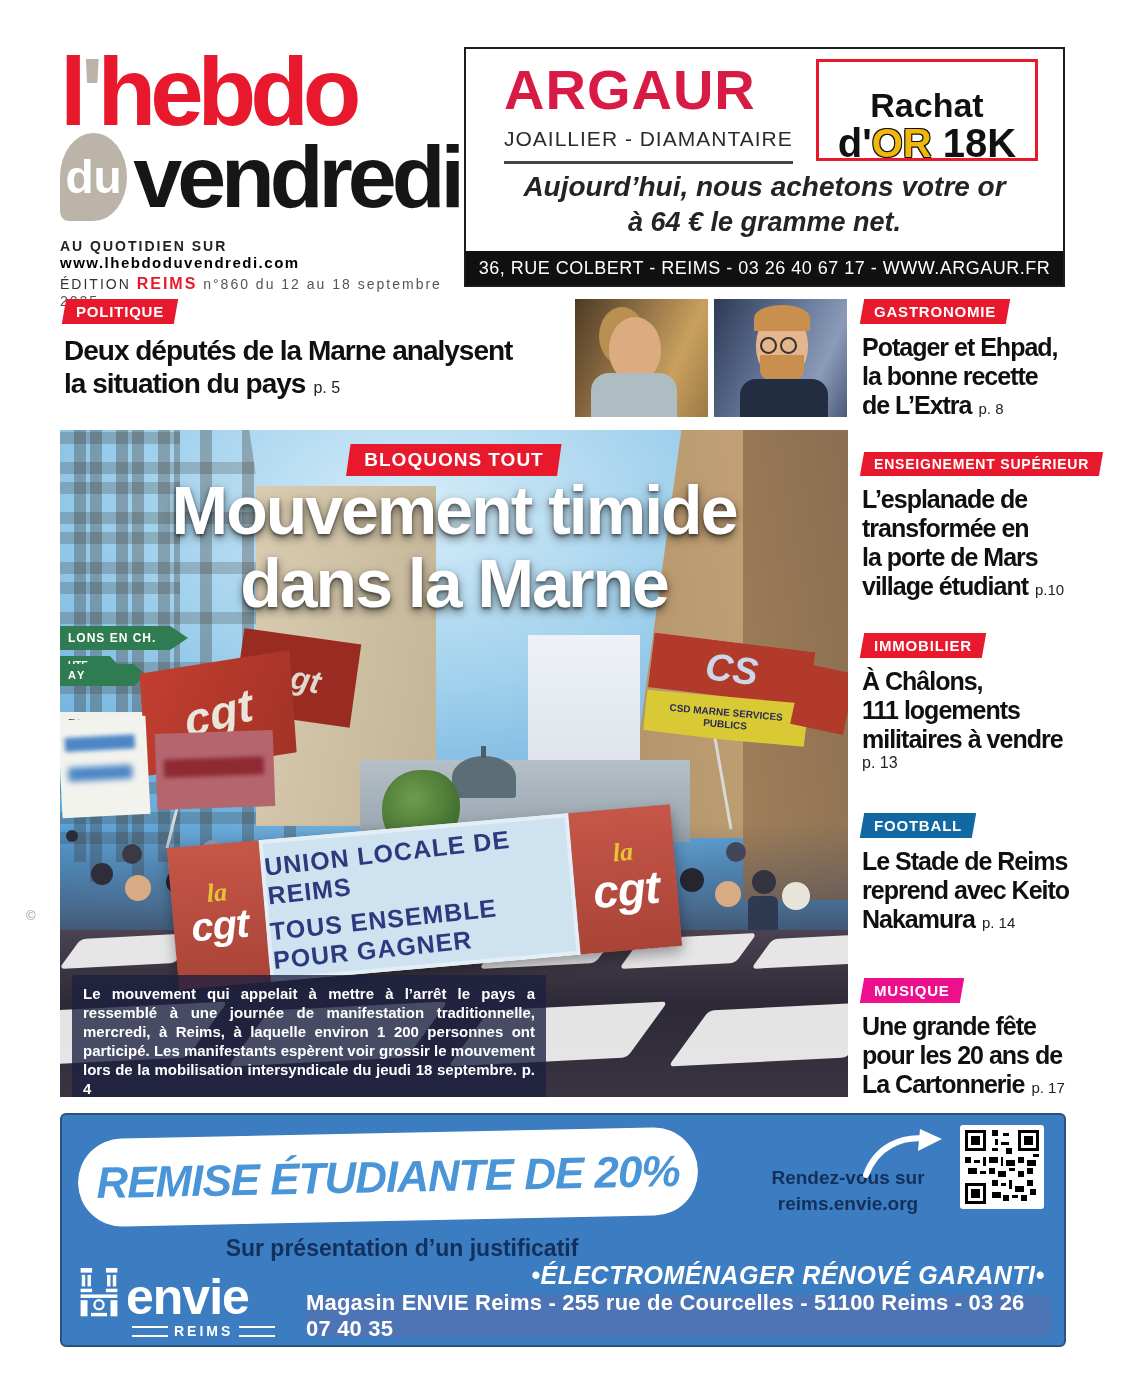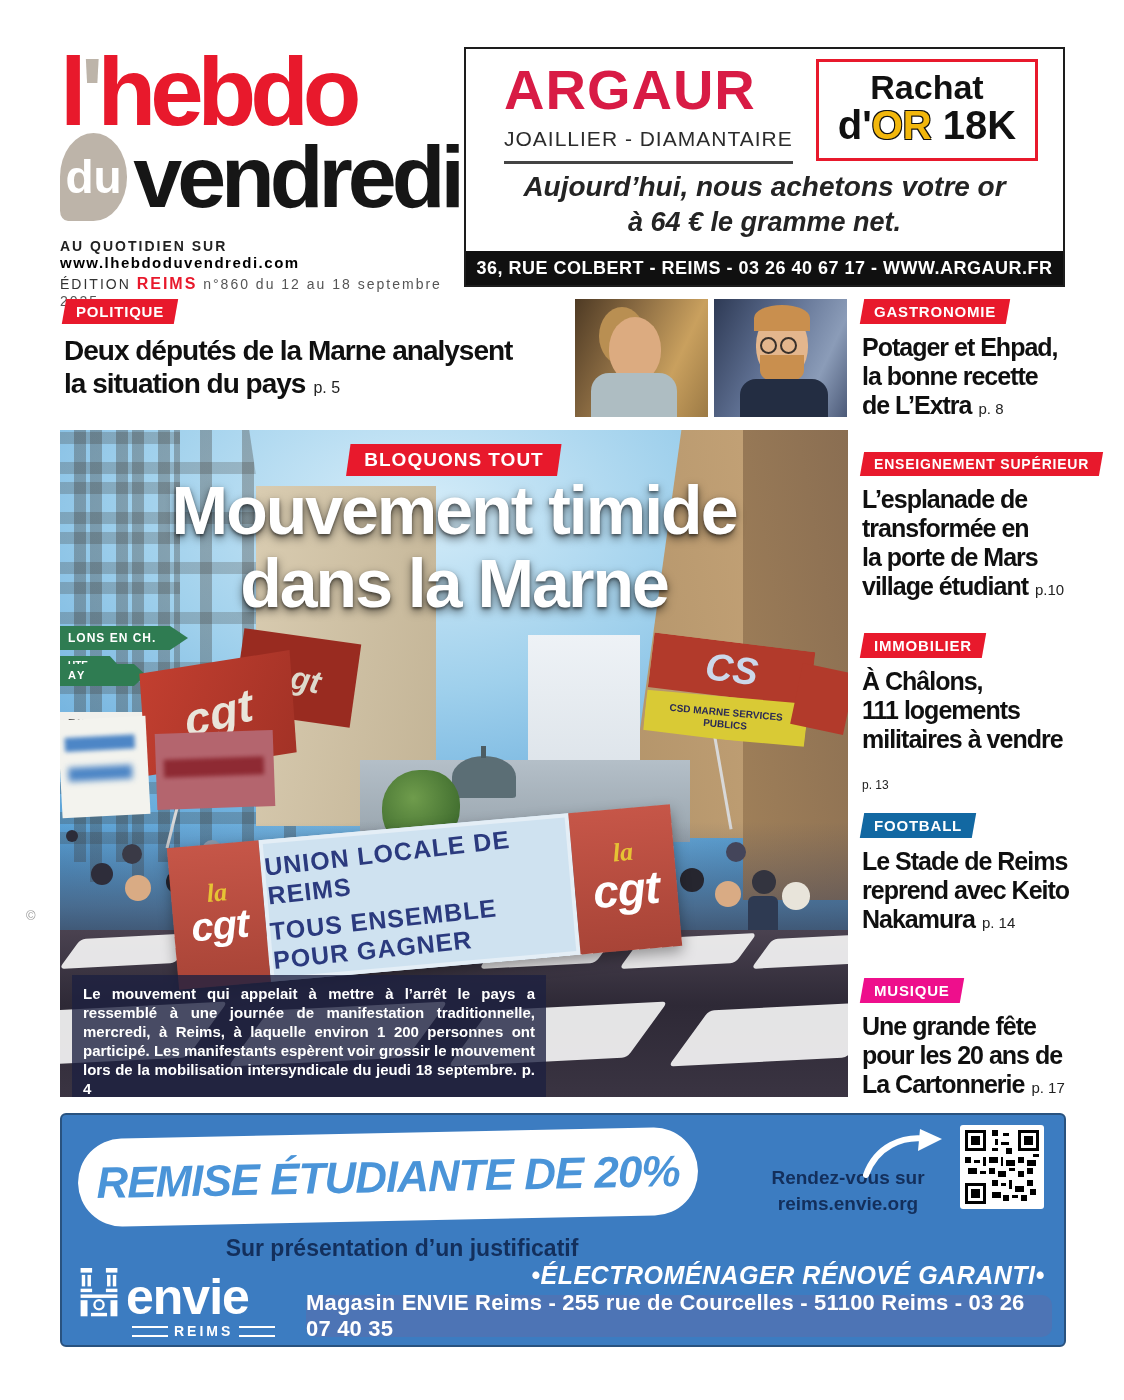--- a/index.html
+++ b/index.html
@@ -17,29 +17,29 @@
   .tagline{margin-top:10px;font-size:14px;color:#222;letter-spacing:2px;font-weight:600;}
   .tagline b{font-size:15px;letter-spacing:1.5px;color:#000;}
   .edition{margin-top:4px;font-size:14px;color:#555;letter-spacing:2px;}
   .edition .city{color:#e8192c;font-weight:bold;font-size:16px;}
   .edition .lab{color:#333;}
   .print-mark{position:absolute;left:26px;top:908px;font-size:13px;color:#999;}
   
   .argaur{position:absolute;left:464px;top:47px;width:601px;height:240px;border:2px solid #1d1d1d;background:#fff;box-sizing:border-box;}
   .arg-brand{position:absolute;left:38px;top:8px;font-size:56px;font-weight:bold;color:#d81b45;letter-spacing:1px;}
   .arg-sub{position:absolute;left:38px;top:78px;font-size:21px;color:#2b2b2b;letter-spacing:1px;border-bottom:3px solid #444;padding-bottom:10px;}
-  .arg-box{position:absolute;left:350px;top:10px;width:222px;height:102px;border:3px solid #e8192c;text-align:center;box-sizing:border-box;padding-top:6px;}
+  .arg-box{position:absolute;left:350px;top:10px;width:222px;height:102px;border:3px solid #e8192c;text-align:center;box-sizing:border-box;padding-top:24px;}
   .arg-box .l1{font-size:34px;font-weight:bold;color:#111;}
   .arg-box .l2{font-size:40px;font-weight:bold;color:#111;margin-top:-4px;}
   .arg-or{color:#f2b70c;text-shadow:-1px -1px 0 #111,1px -1px 0 #111,-1px 1px 0 #111,1px 1px 0 #111;}
   .arg-promo{position:absolute;left:0;top:122px;width:100%;text-align:center;font-style:italic;font-weight:bold;color:#242424;}
   .arg-promo .p1{font-size:28px;}
   .arg-promo .p2{font-size:27px;margin-top:4px;}
   .arg-bar{position:absolute;left:0;bottom:0;width:100%;height:34px;background:#101010;color:#fff;
-           font-size:18px;font-weight:bold;text-align:center;line-height:34px;letter-spacing:.5px;}
+           font-size:18px;font-weight:normal;text-align:center;line-height:34px;letter-spacing:.5px;}
   
   .badge{display:inline-block;background:#e8192c;color:#fff;font-weight:bold;font-size:15px;
          padding:4px 12px;transform:skewX(-10deg);}
   .badge>span{display:inline-block;transform:skewX(10deg);letter-spacing:.8px;}
   .badge.blue{background:#1268a2;}
   .badge.pink{background:#ee0f8c;}
   
   .politics{position:absolute;left:64px;top:299px;width:505px;}
   .pol-headline{margin-top:10px;font-size:28px;line-height:33px;font-weight:bold;color:#101010;letter-spacing:-1px;}
   .page-ref{font-size:16px;font-weight:normal;letter-spacing:0;color:#222;margin-left:8px;}
@@ -143,21 +143,21 @@
   .banner .mid .b1{color:#2b3a7e;font-weight:bold;font-size:25px;letter-spacing:1px;transform:rotate(-1.5deg);}
   .banner .mid .b2{color:#2b3a7e;font-weight:bold;font-size:25px;letter-spacing:1px;transform:rotate(-1deg);}
   
   .caption{position:absolute;left:12px;top:545px;width:452px;background:rgba(28,32,64,.78);color:#fff;
            font-size:15px;font-weight:bold;line-height:19px;padding:9px 11px;text-align:justify;}
   
   .sidebar{position:absolute;left:862px;top:299px;width:256px;}
   .side-sec{position:absolute;left:0;width:256px;}
   .side-head{margin-top:9px;font-size:25px;line-height:29px;font-weight:bold;color:#101010;letter-spacing:-1px;}
   .side-ref{font-size:15px;font-weight:normal;letter-spacing:0;color:#222;margin-left:7px;}
-  .side-ref-line{font-size:12px;color:#222;margin-top:24px;}
+  .side-ref-line{font-size:16px;color:#222;margin-top:0;}
   
   .envie{position:absolute;left:60px;top:1113px;width:1006px;height:234px;background:#3c7cc1;
          border:2px solid #29527f;border-radius:6px;box-sizing:border-box;}
   .env-pill{position:absolute;left:16px;top:18px;width:620px;height:88px;background:#fff;border-radius:48px;
             transform:rotate(-1.2deg);display:flex;align-items:center;justify-content:center;}
   .env-pill span{color:#4a94d8;font-size:44px;font-weight:bold;font-style:italic;letter-spacing:-1px;}
   .env-sub{position:absolute;left:110px;top:120px;width:460px;text-align:center;color:#132f5c;font-size:23px;font-weight:bold;}
   .env-val{position:absolute;left:110px;top:153px;width:460px;text-align:center;color:#132f5c;font-size:14px;font-weight:bold;}
   .env-cta{position:absolute;left:676px;top:50px;width:220px;text-align:center;color:#132f5c;font-size:19px;font-weight:bold;line-height:26px;}
   .env-qr{position:absolute;left:898px;top:10px;width:84px;height:84px;background:#fff;padding:5px;box-sizing:border-box;border-radius:3px;}

